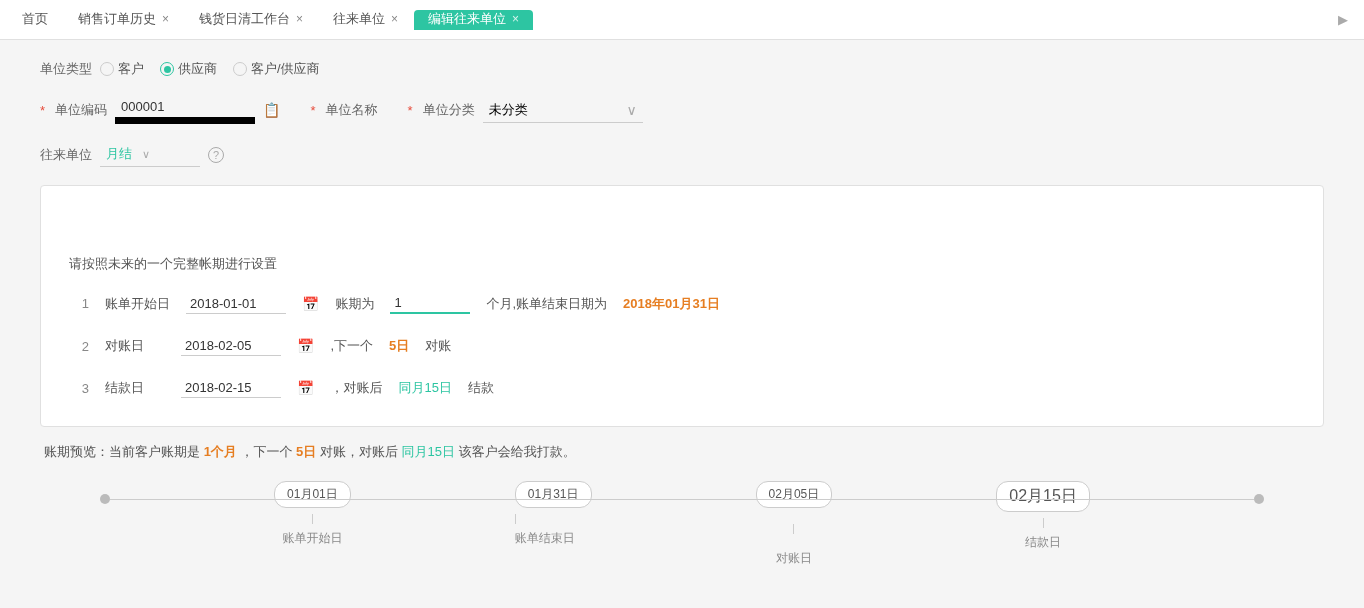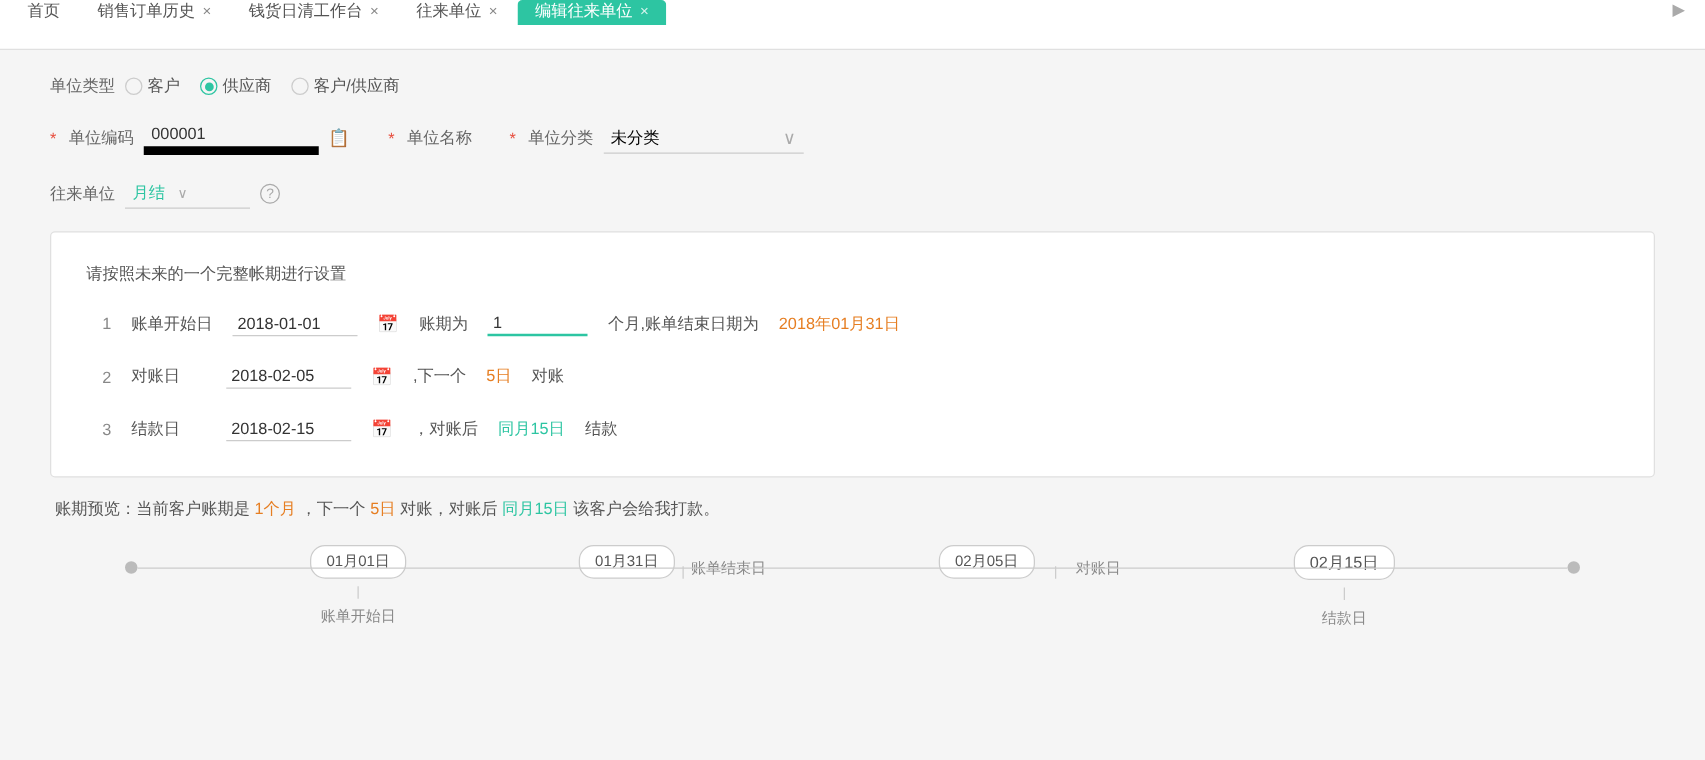--- a/index.html
+++ b/index.html
@@ -1,21 +1,21 @@
 <!DOCTYPE html>
 <html><head>
   <meta charset="utf-8">
   <style>
     * { box-sizing: border-box; margin: 0; padding: 0; font-family: 'Microsoft YaHei', Arial, sans-serif; }
     body { background: #f5f5f5; font-size: 13px; color: #333; }
 
     
     .tab-bar {
       display: flex;
-      align-items: flex-start;
+      align-items: center;
       background: #fff;
       border-bottom: 1px solid #e0e0e0;
       height: 40px;
       padding: 0 8px;
       gap: 2px;
     }
     .tab {
       display: flex;
       align-items: center;
       padding: 0 14px;
@@ -165,20 +165,21 @@
       background: #fff;
       border: 1px solid #e0e0e0;
       border-radius: 4px;
       padding: 24px 28px;
       margin-bottom: 16px;
     }
     .period-title {
       font-size: 13px;
       color: #555;
       margin-bottom: 20px;
+      margin-top: 45px;
     }
     .period-row {
       display: flex;
       align-items: center;
       gap: 16px;
       margin-bottom: 22px;
     }
     .period-num {
       width: 20px;
       color: #888;
@@ -207,21 +208,21 @@
     .period-months-input {
       border: none;
       border-bottom: 2px solid #2dc5a2;
       outline: none;
       padding: 2px 4px;
       font-size: 13px;
       color: #333;
       width: 80px;
       background: transparent;
     }
-    .highlight-orange { color: #e67e22; font-weight: 400; }
+    .highlight-orange { color: #e67e22; font-weight: 700; }
     .highlight-teal { color: #2dc5a2; font-weight: 500; }
 
     
     .preview-text {
       font-size: 13px;
       color: #555;
       margin-bottom: 20px;
       padding: 0 4px;
     }
   </style>
@@ -357,34 +358,34 @@
       <div style="display:flex;align-items:center;margin-top:13px;">
         <div style="width:10px;height:10px;border-radius:50%;background:#bbb;"></div>
       </div>
 
       <div style="display:flex;flex-direction:column;align-items:center;gap:6px;">
         <div style="background:#fff;border:1px solid #ccc;border-radius:12px;padding:4px 12px;font-size:12px;color:#555;">01月01日</div>
         <div style="width:1px;height:10px;background:#ccc;"></div>
         <div style="font-size:12px;color:#888;">账单开始日</div>
       </div>
 
-      <div style="display:flex;align-items:flex-end;gap:6px;">
+      <div style="display:flex;flex-direction:column;align-items:flex-start;gap:6px;">
         <div style="background:#fff;border:1px solid #ccc;border-radius:12px;padding:4px 12px;font-size:12px;color:#555;">01月31日</div>
         <div style="width:1px;height:10px;background:#ccc;"></div>
         <div style="font-size:12px;color:#888;">账单结束日</div>
       </div>
 
-      <div style="display:flex;flex-direction:row;align-items:flex-end;gap:16px;">
+      <div style="display:flex;flex-direction:column;align-items:center;gap:16px;">
         <div style="background:#fff;border:1px solid #ccc;border-radius:12px;padding:4px 12px;font-size:12px;color:#555;">02月05日</div>
         <div style="width:1px;height:10px;background:#ccc;"></div>
         <div style="font-size:12px;color:#888;">对账日</div>
       </div>
 
       <div style="display:flex;flex-direction:column;align-items:center;gap:6px;">
-        <div style="background:#fff;border:1px solid #ccc;border-radius:12px;padding:4px 12px;font-size:13px;color:#555;">02月15日</div>
+        <div style="background:#fff;border:1px solid #ccc;border-radius:12px;padding:4px 12px;font-size:16px;color:#555;">02月15日</div>
         <div style="width:1px;height:10px;background:#ccc;"></div>
         <div style="font-size:12px;color:#888;">结款日</div>
       </div>
 
       <div style="display:flex;align-items:center;margin-top:13px;">
         <div style="width:10px;height:10px;border-radius:50%;background:#bbb;"></div>
       </div>
     </div>
   </div>
 

